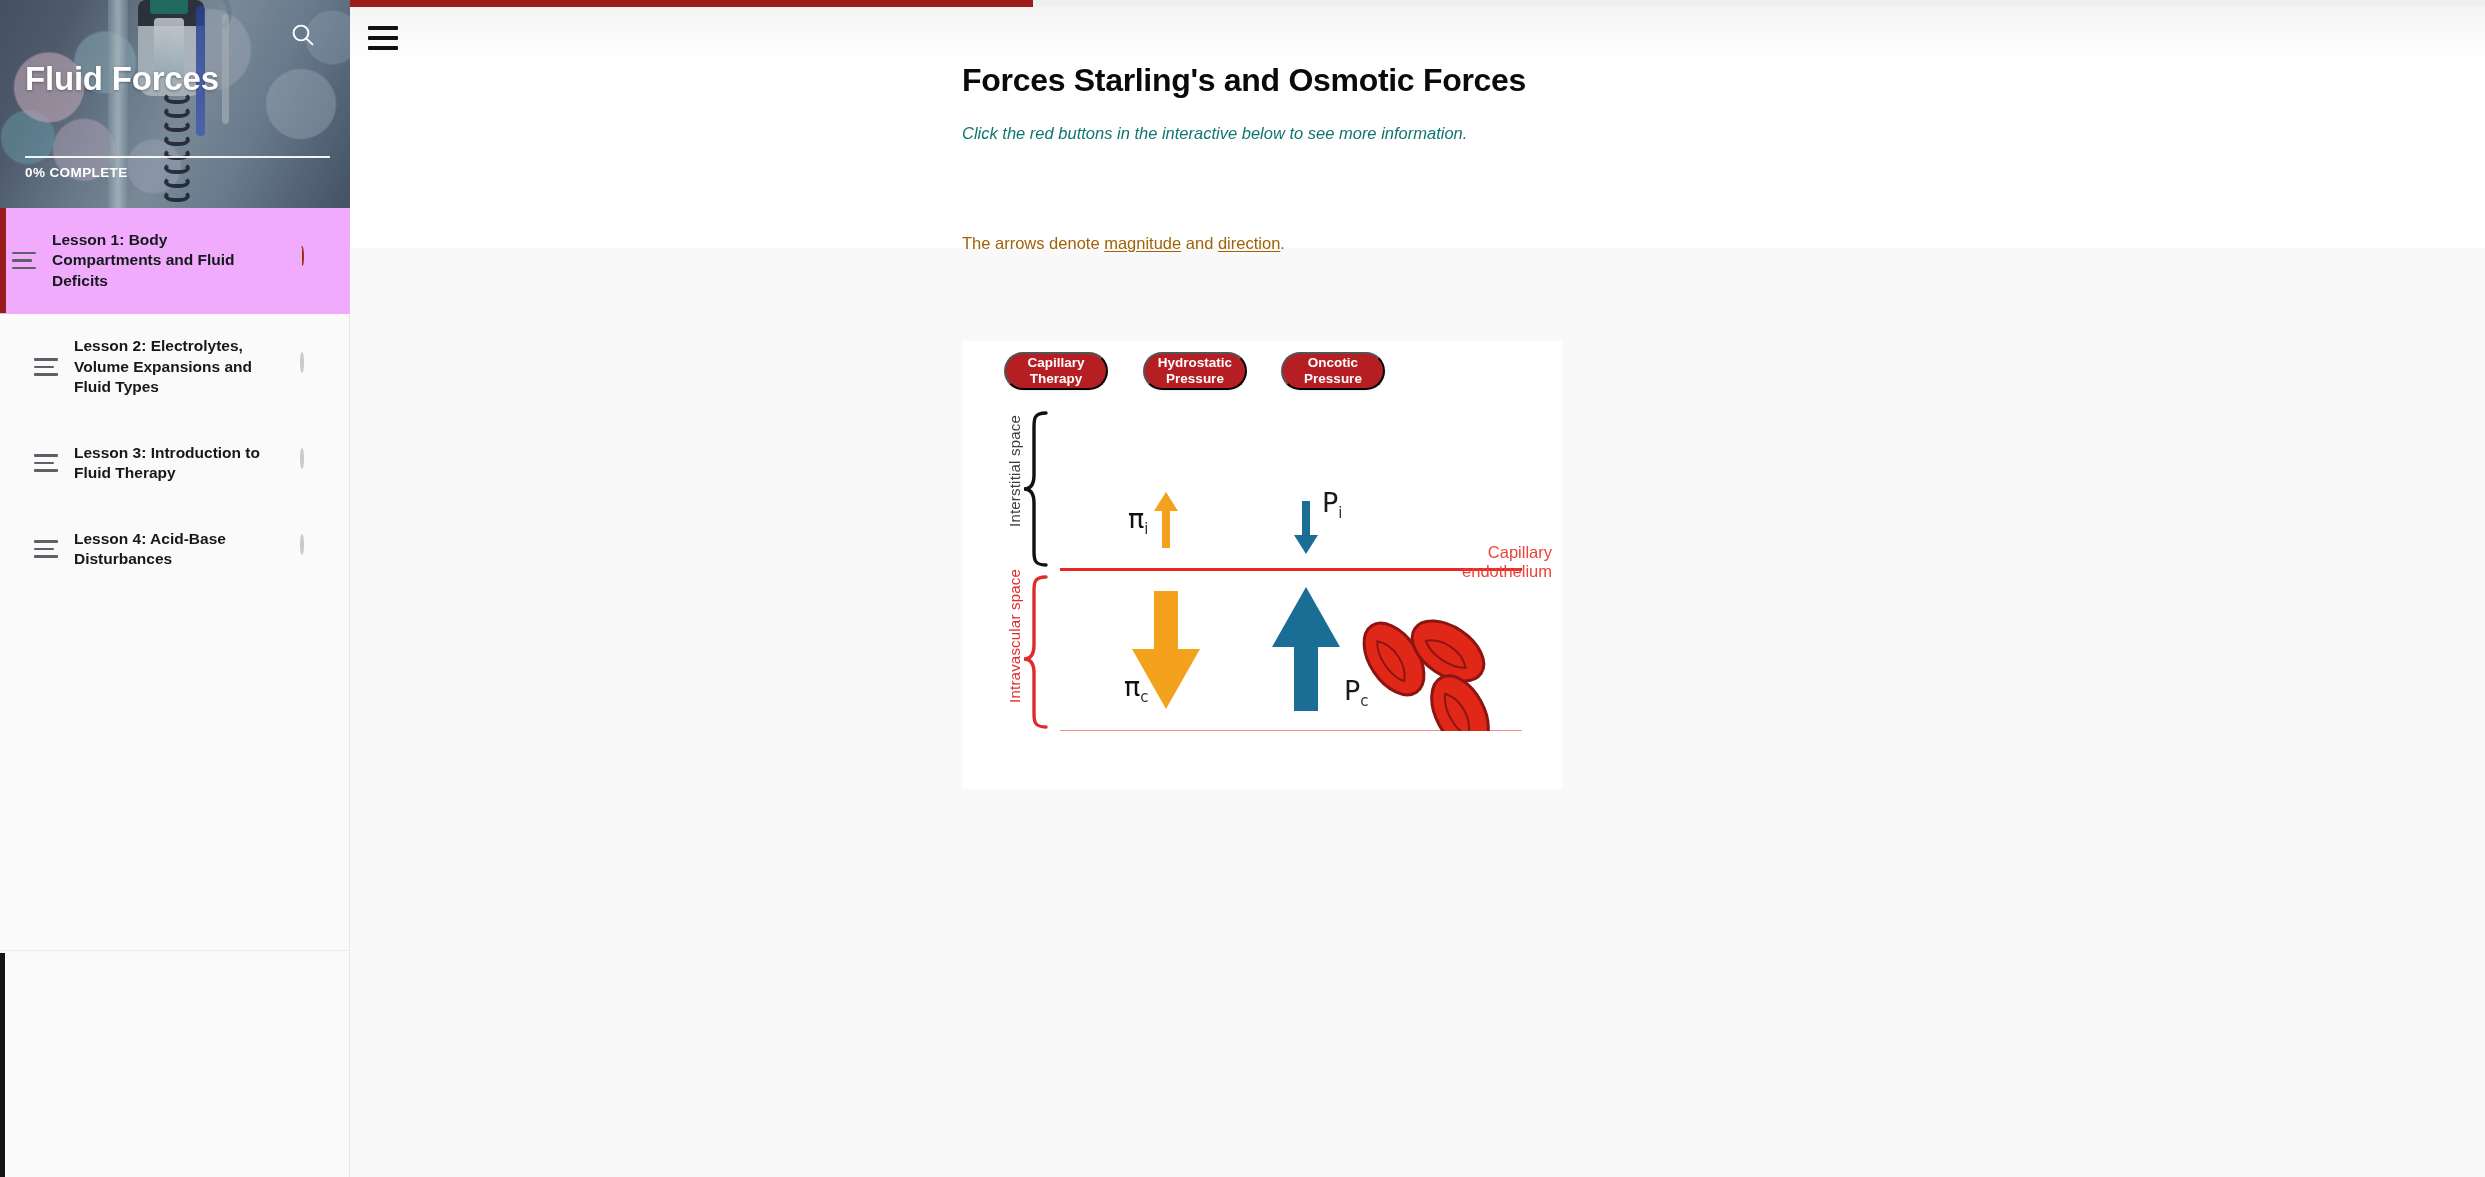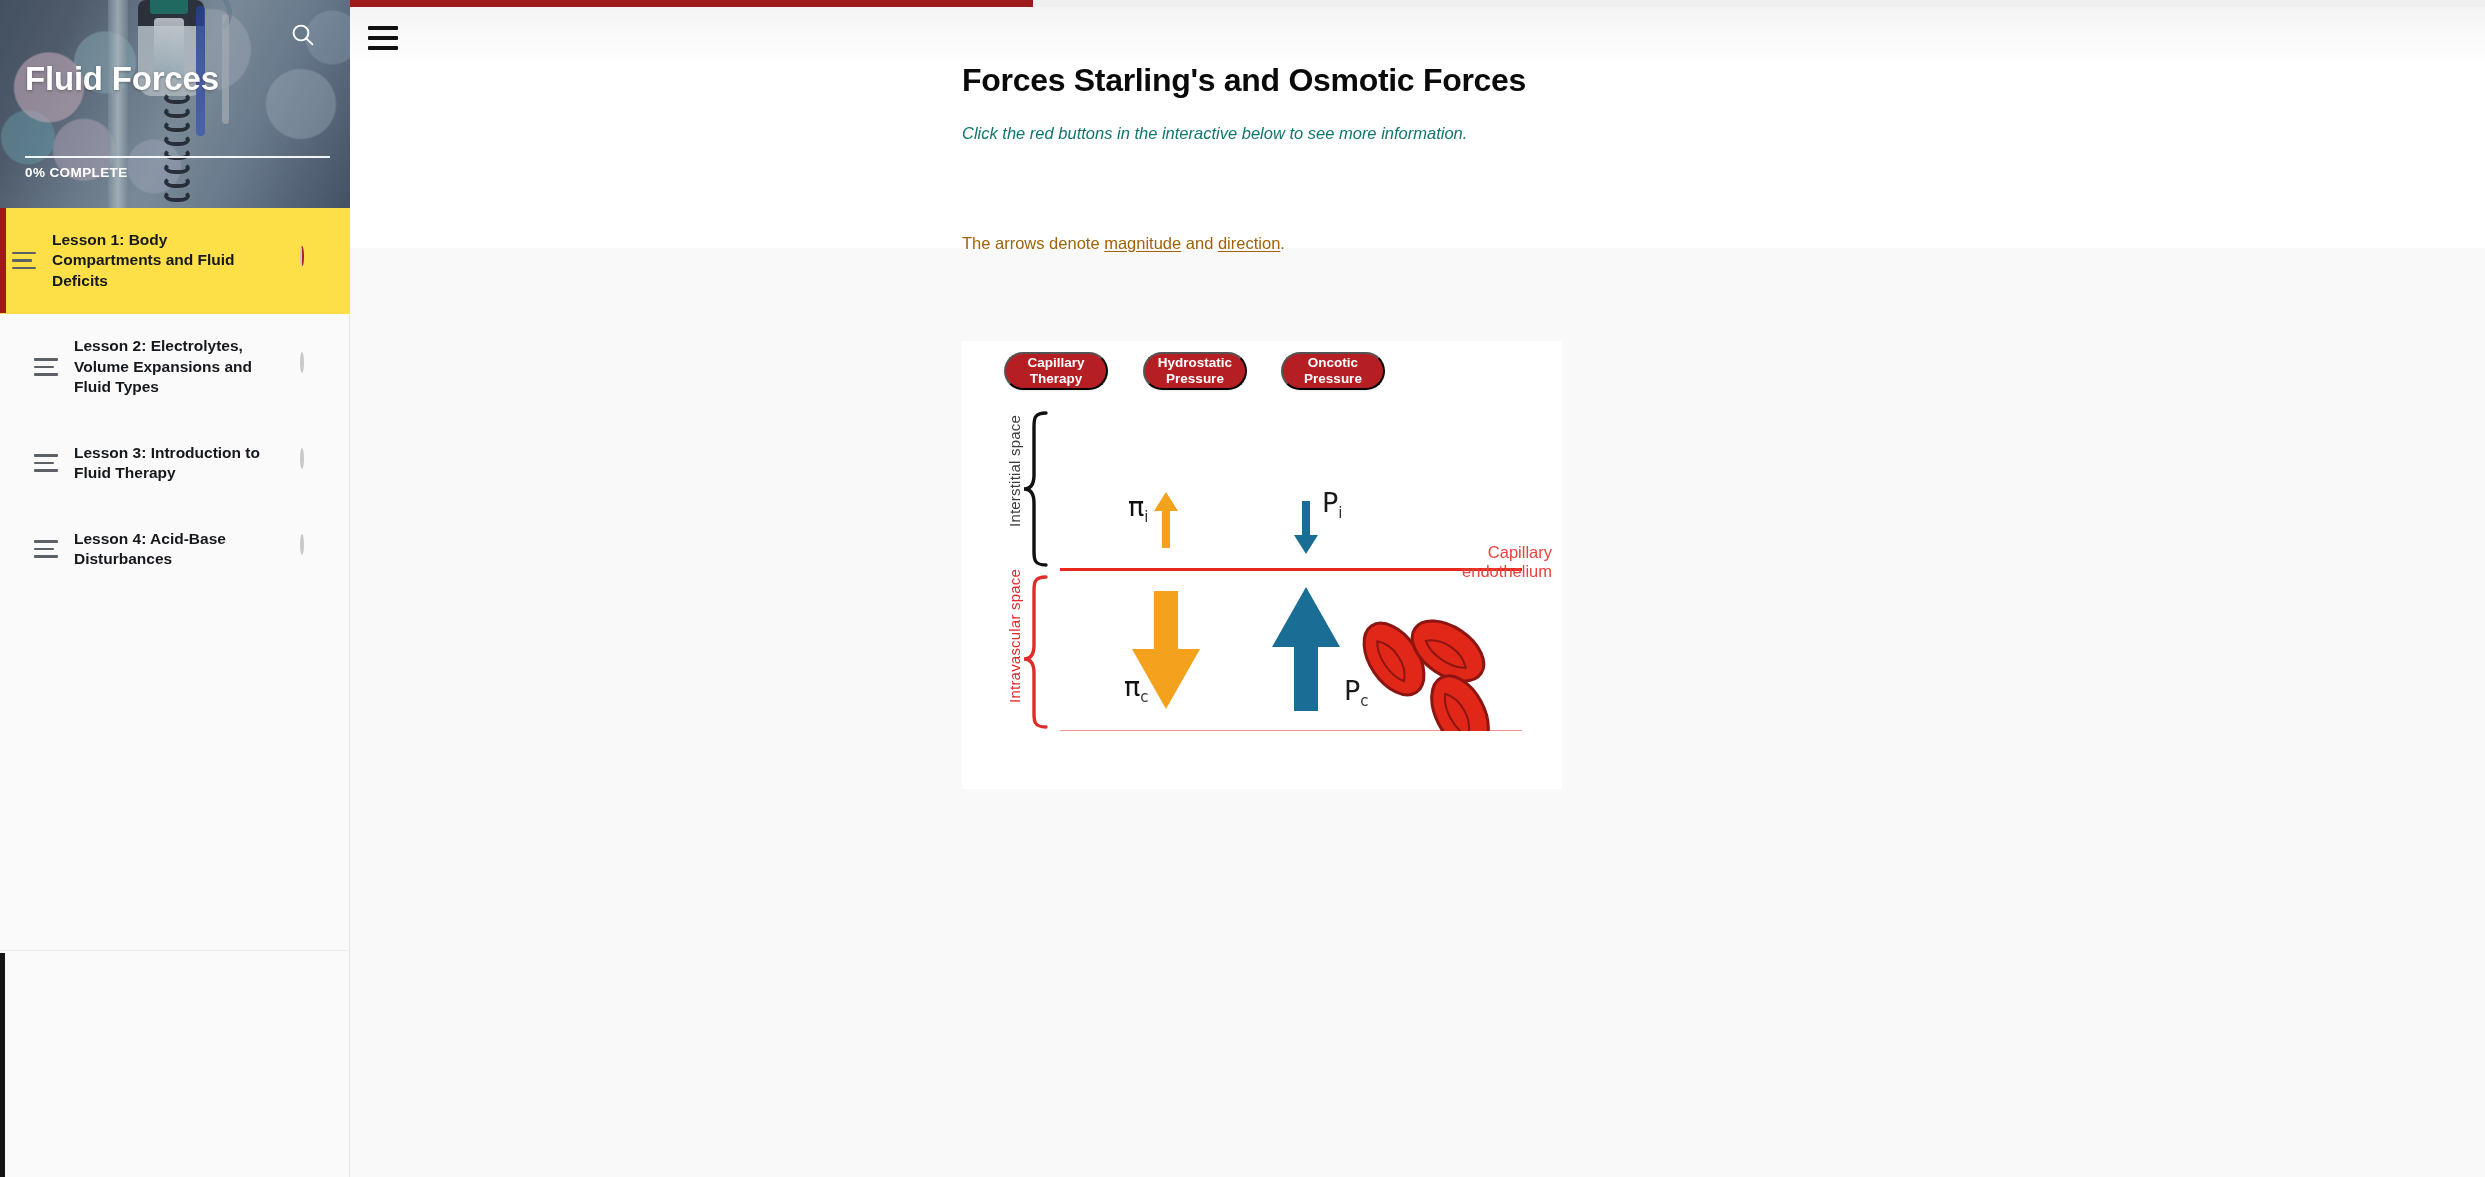--- a/index.html
+++ b/index.html
@@ -71,21 +71,21 @@
     background: rgba(255,255,255,.92); z-index: 3; }
   .progress-fill { position: absolute; left: 0; top: 0; height: 2px; width: 0%; background: #ffffff; }
   .progress-label { position: absolute; left: 25px; top: 165px; z-index: 3;
     color: #ffffff; font-size: 13.5px; font-weight: 700; letter-spacing: .4px; }
 
   
   .lesson-list { position: absolute; top: 208px; left: 0; width: 350px; }
   .lesson-row { position: relative; display: flex; align-items: center; gap: 16px;
     padding: 22px 24px 22px 34px; min-height: 85px; cursor: pointer;
     border-bottom: 1px solid rgba(0,0,0,0); }
-  .lesson-row.active { background: #fde047; padding-left: 12px; }
+  .lesson-row.active { background: #f0abfc; padding-left: 12px; }
   .lesson-row.active::before { content:""; position: absolute; left: 0; top: 0; bottom: 0;
     width: 6px; background: #991b1b; }
   .lesson-lines { width: 24px; flex: 0 0 24px; }
   .lesson-lines i { display:block; height: 2.5px; background: #5b6166; margin-bottom: 5px; border-radius: 1px; }
   .lesson-lines i:nth-child(1){ width: 24px; }
   .lesson-lines i:nth-child(2){ width: 20px; }
   .lesson-lines i:nth-child(3){ width: 24px; margin-bottom:0; }
   .lesson-label { flex: 1 1 auto; font-size: 15.5px; font-weight: 700; color: #15181c;
     line-height: 1.32; padding-right: 10px; }
   .lesson-status { flex: 0 0 26px; width: 26px; height: 26px; position: relative; }
@@ -324,21 +324,21 @@
               <g transform="translate(498,312) rotate(-28)">
                 <ellipse cx="0" cy="0" rx="24" ry="40" fill="#e02718" stroke="#8c1512" stroke-width="3"></ellipse>
                 <path d="M-4 -24 C8 -12 8 12 -4 24 C-13 12 -13 -12 -4 -24 Z" fill="none" stroke="#8c1512" stroke-width="2"></path>
               </g>
             </g>
           </svg>
 
           <div class="space-label interstitial">Interstitial space</div>
           <div class="space-label intravascular">Intravascular space</div>
 
-          <div class="force-group" style="left:166px; top:92px;">
+          <div class="force-group" style="left:166px; top:104px;">
             <span class="sym">π<sub>i</sub></span>
           </div>
           <div class="force-group" style="left:360px; top:88px;">
             <span class="sym light">P<sub>i</sub></span>
           </div>
           <div class="force-group" style="left:162px; top:272px;">
             <span class="sym">π<sub>c</sub></span>
           </div>
           <div class="force-group" style="left:382px; top:276px;">
             <span class="sym light">P<sub>c</sub></span>

